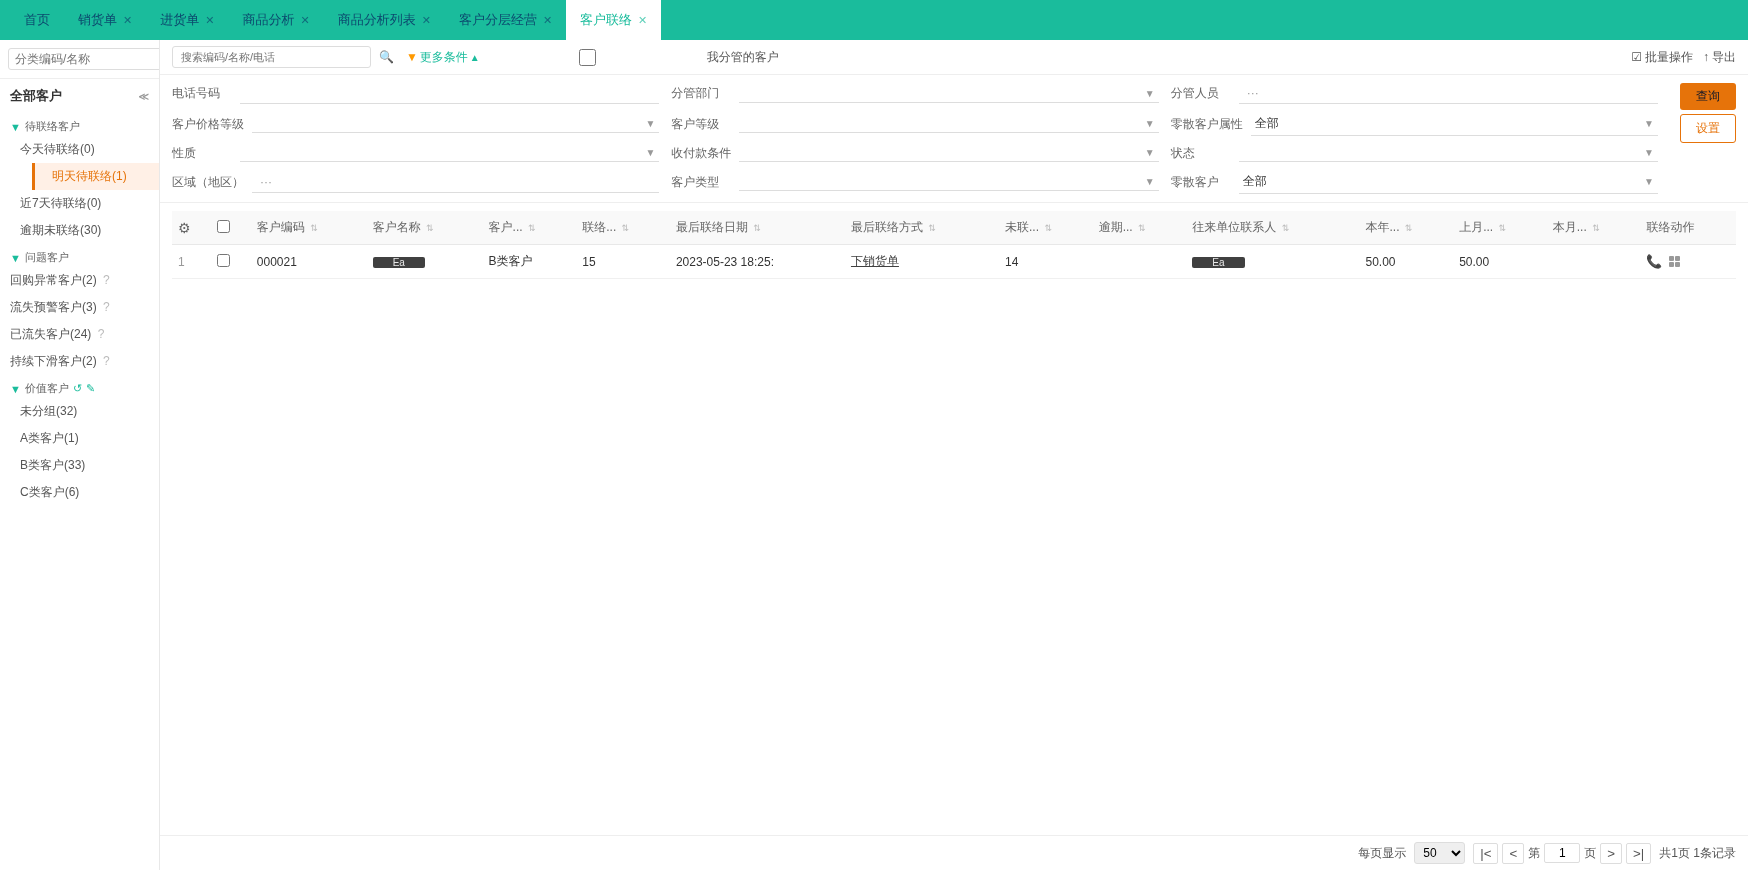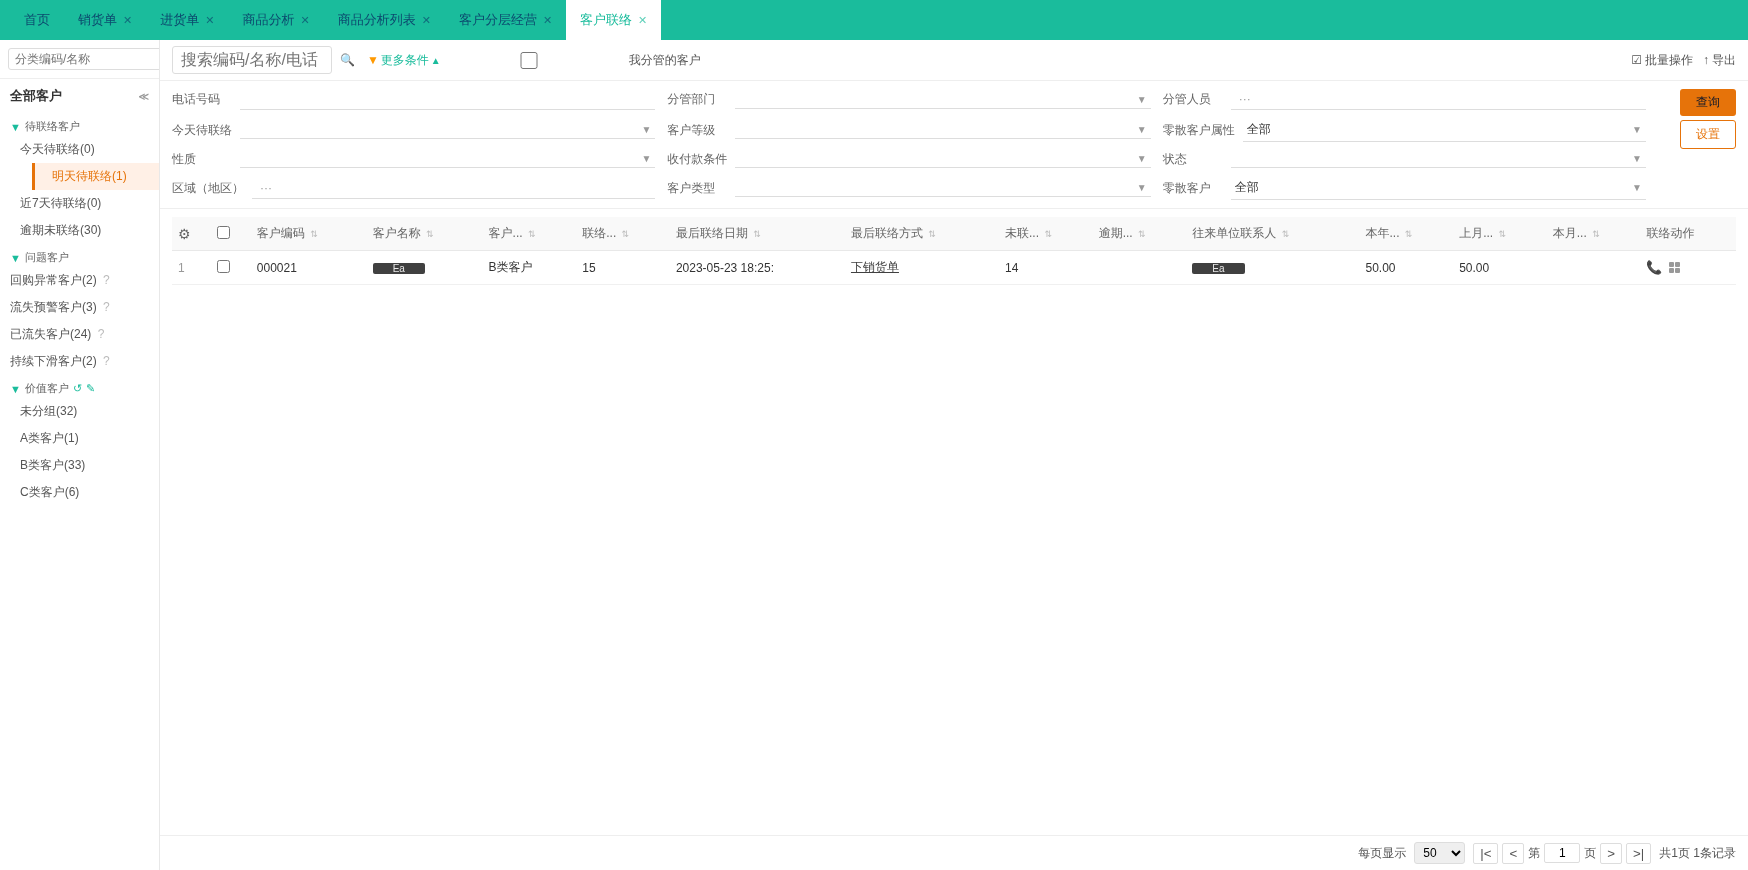--- a/index.html
+++ b/index.html
@@ -24,21 +24,21 @@
     .sidebar-group-title .triangle { margin-right: 4px; color: #1abc9c; }
     .sidebar-item { padding: 5px 10px 5px 20px; color: #555; cursor: pointer; font-size: 12px; }
     .sidebar-item.active { background: #fff0e6; color: #e6730a; border-left: 3px solid #e6730a; padding-left: 17px; margin-left: 32px; }
     .sidebar-item.problem-section { padding-left: 10px; }
 
     
     .content { flex: 1; display: flex; flex-direction: column; overflow: hidden; }
 
     
     .filter-bar { background: #fff; padding: 6px 12px; display: flex; align-items: center; border-bottom: 1px solid #eee; gap: 8px; }
-    .filter-bar input { border: 1px solid #ddd; border-radius: 3px; padding: 4px 8px; font-size: 16px; width: 160px; outline: none; }
+    .filter-bar input { border: 1px solid #ddd; border-radius: 3px; padding: 4px 8px; font-size: 11px; width: 199px; outline: none; }
     .filter-bar .search-icon { color: #f90; margin-right: 4px; cursor: pointer; }
     .more-filter { color: #1abc9c; cursor: pointer; display: flex; align-items: center; gap: 2px; }
     .my-customer { display: flex; gap: 20px; color: #555; cursor: pointer; }
     .my-customer input[type=checkbox] { cursor: pointer; }
     .right-actions { margin-left: auto; display: flex; align-items: center; gap: 10px; color: #555; }
     .right-actions .action-btn { display: flex; align-items: center; gap: 3px; cursor: pointer; color: #555; }
 
     
     .advanced-filter { background: #fff; border-bottom: 1px solid #eee; padding: 8px 12px; }
     .filter-row { display: flex; align-items: center; margin-bottom: 8px; gap: 12px; }
@@ -190,21 +190,21 @@
           <span>批量操作</span>
         </div>
         <div class="action-btn">
           <span>↑</span>
           <span>导出</span>
         </div>
       </div>
     </div>
 
     <div class="advanced-filter">
-      <div style="display:flex; gap:24px;">
+      <div style="display:flex; gap:12px;">
         <div style="flex:1;">
 
           <div class="filter-row">
             <div class="filter-cell">
               <label>电话号码</label>
               <input class="filter-input" type="text" style="">
             </div>
             <div class="filter-cell">
               <label>分管部门</label>
               <div class="filter-select">
@@ -216,21 +216,21 @@
               <label>分管人员</label>
               <div class="filter-select">
                 <span></span>
                 <span class="dots">···</span>
               </div>
             </div>
           </div>
 
           <div class="filter-row">
             <div class="filter-cell">
-              <label>今天待联络</label>
+              <label>客户价格等级</label>
               <div class="filter-select">
                 <span></span>
                 <span class="arrow">▼</span>
               </div>
             </div>
             <div class="filter-cell">
               <label>客户等级</label>
               <div class="filter-select">
                 <span></span>
                 <span class="arrow">▼</span>

